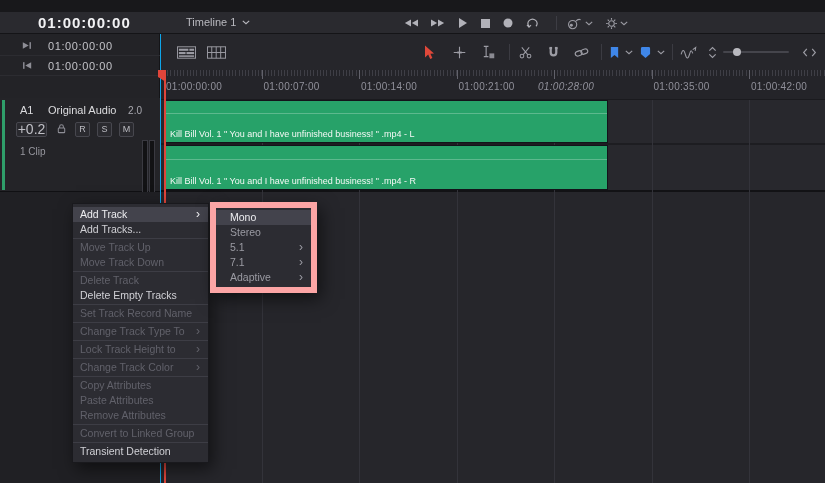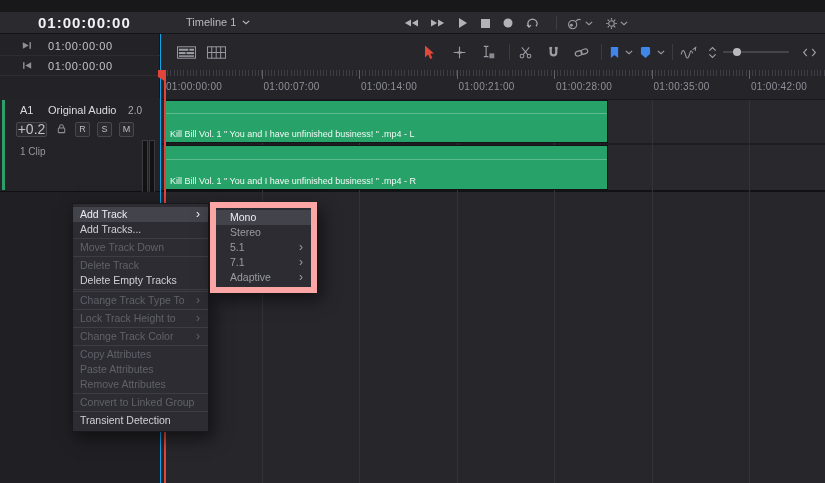--- a/index.html
+++ b/index.html
@@ -333,21 +333,21 @@
       <div class="minor-ticks"></div>
     <span class="major-tick" style="left: 3px;"></span>
         <span class="ruler-label" style="left: 5px;">01:00:00:00</span>
         <span class="major-tick" style="left: 100.5px;"></span>
         <span class="ruler-label" style="left: 102.5px;">01:00:07:00</span>
         <span class="major-tick" style="left: 198px;"></span>
         <span class="ruler-label" style="left: 200px;">01:00:14:00</span>
         <span class="major-tick" style="left: 295.5px;"></span>
         <span class="ruler-label" style="left: 297.5px;">01:00:21:00</span>
         <span class="major-tick" style="left: 393px;"></span>
-        <span class="ruler-label" style="left: 395px;">01:00:28:00</span>
+        <span class="ruler-label" style="left: 377px; font-style: italic;">01:00:28:00</span>
         <span class="major-tick" style="left: 490.5px;"></span>
         <span class="ruler-label" style="left: 492.5px;">01:00:35:00</span>
         <span class="major-tick" style="left: 588px;"></span>
         <span class="ruler-label" style="left: 590px;">01:00:42:00</span>
       </div>
 
     <div class="lanes">
       <div class="lane l1"></div>
       <div class="lane l2"></div>
       <div class="lane-gap"></div>
@@ -372,25 +372,27 @@
     <div class="playhead-flag"></div>
     <div class="playhead-line"></div>
   </section>
 
   <div class="bottombar"></div>
 
   <nav class="ctx-menu" id="ctx-menu">
       <div class="menu-item highlighted"><span>Add Track</span><span class="arrow">›</span></div>
       <div class="menu-item enabled"><span>Add Tracks...</span></div>
       <div class="menu-sep"></div>
+      <div class="menu-item disabled"><span>Move Track Up</span></div>
       <div class="menu-item disabled"><span>Move Track Down</span></div>
       <div class="menu-sep"></div>
       <div class="menu-item disabled"><span>Delete Track</span></div>
       <div class="menu-item enabled"><span>Delete Empty Tracks</span></div>
       <div class="menu-sep"></div>
+      <div class="menu-item disabled"><span>Set Track Record Name</span></div>
       <div class="menu-sep"></div>
       <div class="menu-item disabled"><span>Change Track Type To</span><span class="arrow">›</span></div>
       <div class="menu-sep"></div>
       <div class="menu-item disabled"><span>Lock Track Height to</span><span class="arrow">›</span></div>
       <div class="menu-sep"></div>
       <div class="menu-item disabled"><span>Change Track Color</span><span class="arrow">›</span></div>
       <div class="menu-sep"></div>
       <div class="menu-item disabled"><span>Copy Attributes</span></div>
       <div class="menu-item disabled"><span>Paste Attributes</span></div>
       <div class="menu-item disabled"><span>Remove Attributes</span></div>

